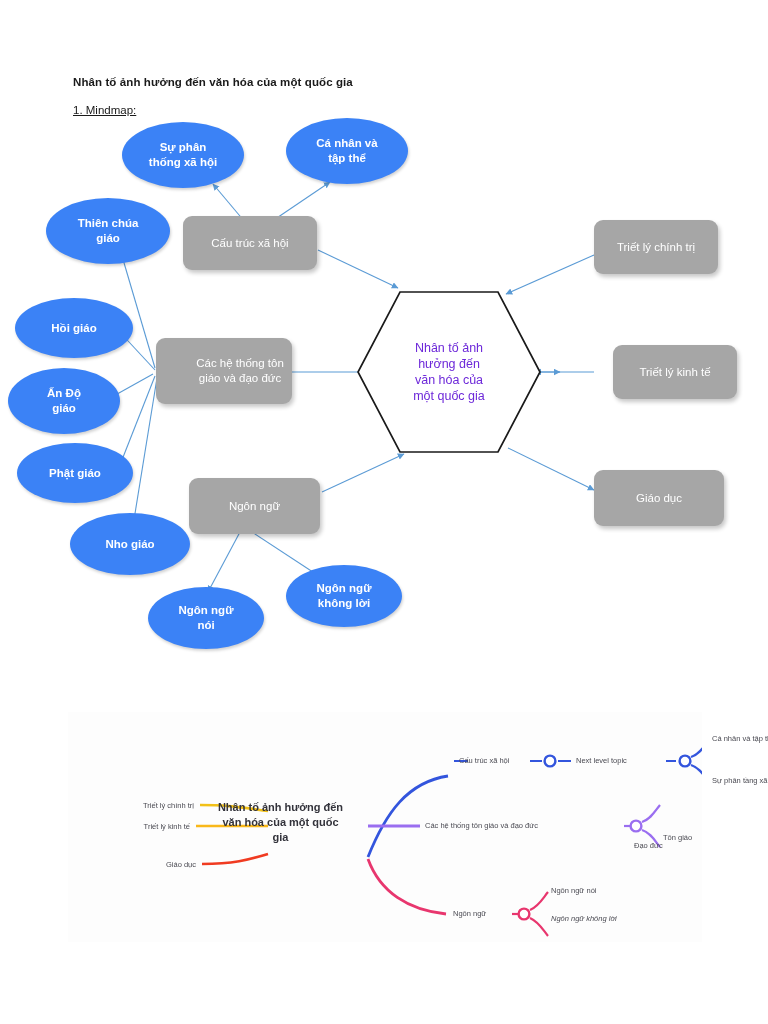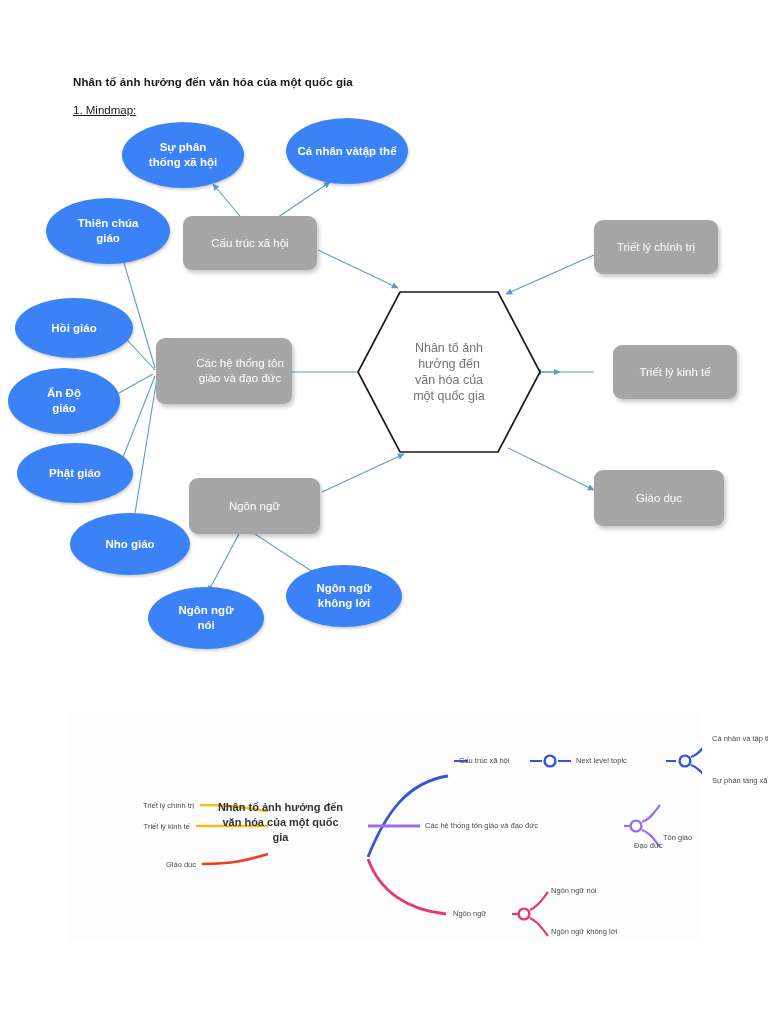--- a/index.html
+++ b/index.html
@@ -35,21 +35,21 @@
     color:#ffffff;font-size:11.5px;
     box-shadow:1px 2px 3px rgba(0,0,0,.18);
     font-weight:bold;
   }
   .gbox{
     background:#a6a6a6;border-radius:9px;
     color:#ffffff;font-size:11.5px;
     box-shadow:2px 3px 4px rgba(0,0,0,.22);
   }
   .hex{
-    color:#737373;font-size:12.5px;
+    color:#6d28d9;font-size:12.5px;
     background:transparent;
   }
   .hex span{position:relative;z-index:2;}
 
   
   #mindmap-panel{
     position:absolute;left:68px;top:712px;width:634px;height:230px;
     background:#fdfdfd;
   }
   #mm-svg{position:absolute;left:0;top:0;width:634px;height:230px;}
@@ -142,21 +142,21 @@
 
     <div class="node gbox" style="left:594px;top:360px;width:130px;height:56px;">
       <span>Giáo dục</span>
     </div>
 
     <div class="node ellipse" style="left:122px;top:12px;width:122px;height:66px;flex-direction:column;">
       <span>Sự phân</span>
       <span>thống xã hội</span>
     </div>
 
-    <div class="node ellipse" style="left:286px;top:8px;width:122px;height:66px;flex-direction:row;">
+    <div class="node ellipse" style="left:286px;top:8px;width:122px;height:66px;flex-direction:column;">
       <span>Cá nhân và</span>
       <span>tập thể</span>
     </div>
 
     <div class="node ellipse" style="left:46px;top:88px;width:124px;height:66px;flex-direction:column;">
       <span>Thiên chúa</span>
       <span>giáo</span>
     </div>
 
     <div class="node ellipse" style="left:15px;top:188px;width:118px;height:60px;">
@@ -231,16 +231,16 @@
     <div class="mm-label r" style="left:508px;top:44px;">Next level topic</div>
     <div class="mm-label r" style="left:644px;top:22px;">Cá nhân và tập thể</div>
     <div class="mm-label r" style="left:644px;top:64px;">Sự phân tầng xã hội</div>
 
     <div class="mm-label r" style="left:357px;top:109px;">Các hệ thống tôn giáo và đạo đức</div>
     <div class="mm-label r" style="left:595px;top:104px;margin-top:17px;">Tôn giáo</div>
     <div class="mm-label r" style="left:566px;top:129px;">Đạo đức</div>
 
     <div class="mm-label r" style="left:385px;top:197px;">Ngôn ngữ</div>
     <div class="mm-label r" style="left:483px;top:174px;">Ngôn ngữ nói</div>
-    <div class="mm-label r" style="left:483px;top:215px;">Ngôn ngữ không lời</div>
+    <div class="mm-label r" style="left:483px;top:202px;font-style:italic;">Ngôn ngữ không lời</div>
   </div>
 
 </div>
 
 </body></html>

